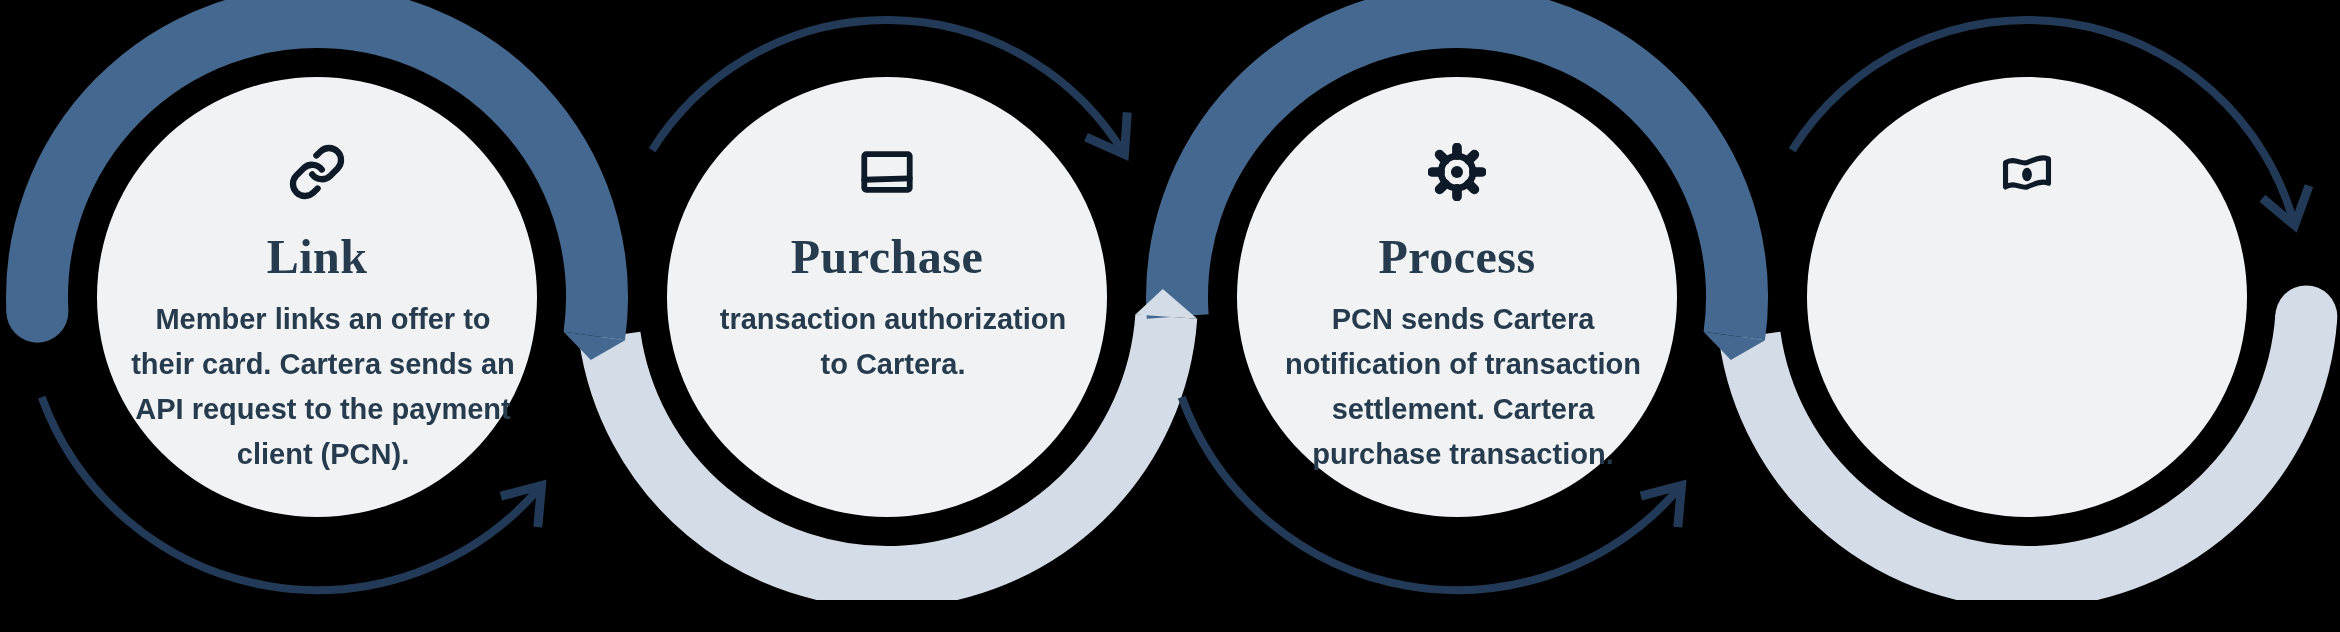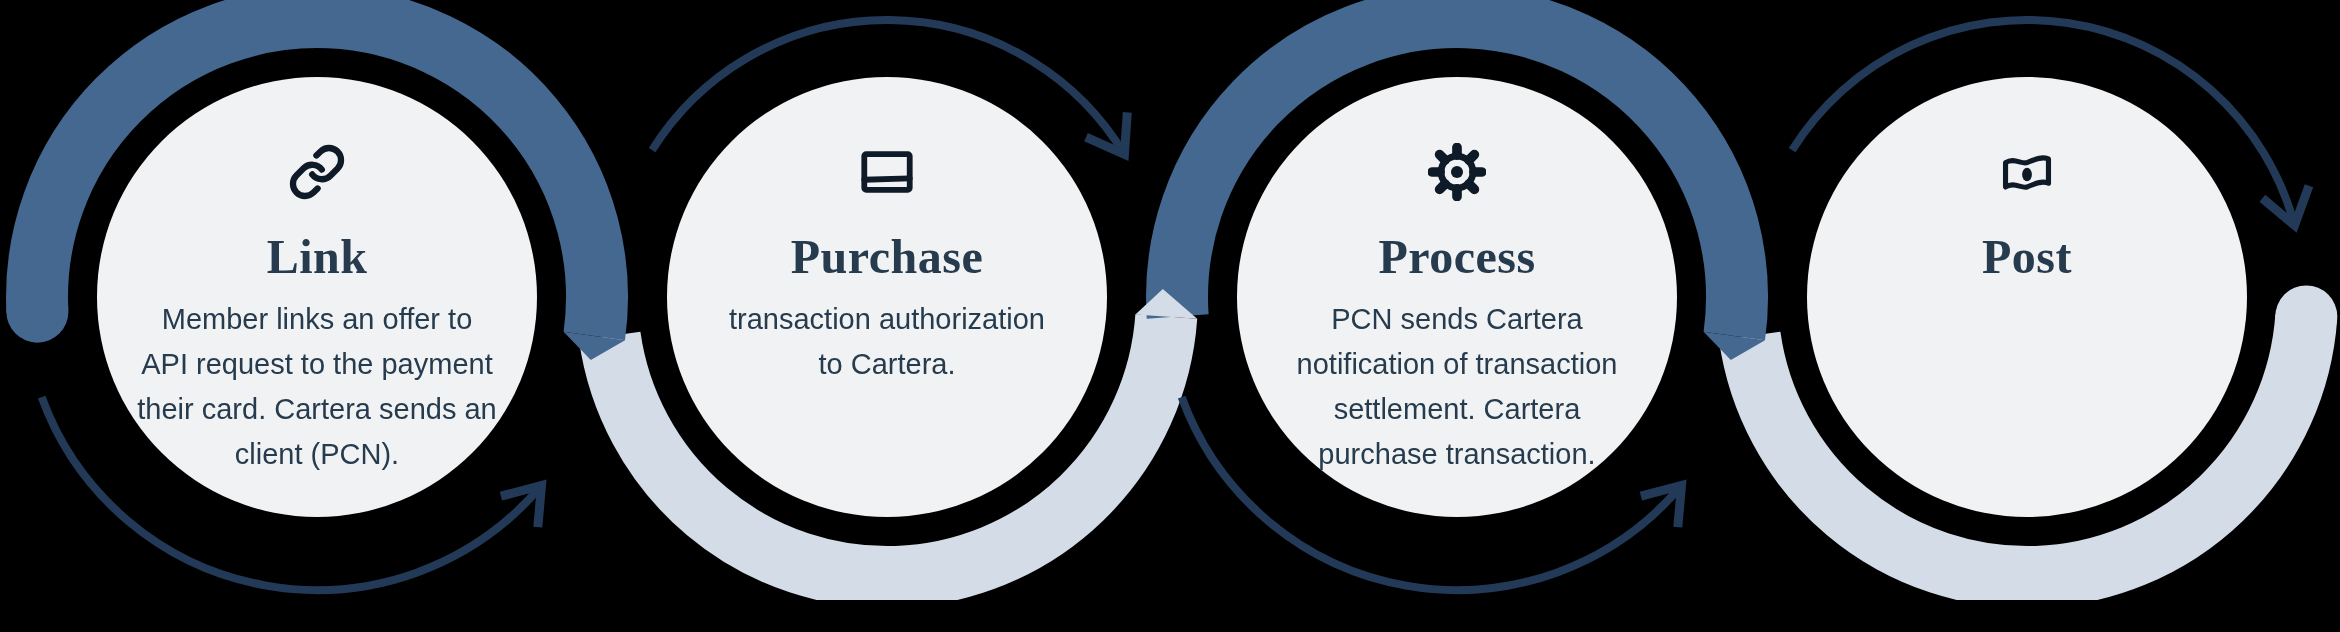--- a/index.html
+++ b/index.html
@@ -19,22 +19,22 @@
   .thin-arc{stroke:var(--arrow);stroke-width:8;fill:none;stroke-linecap:butt;}
   .thin-head{stroke:var(--arrow);stroke-width:9;fill:none;stroke-linecap:butt;stroke-linejoin:miter;}
   .step{position:absolute;top:77px;width:440px;height:440px;border-radius:50%;
         background:var(--circle-fill);}
   .step .icon{position:absolute;top:66px;left:0;width:440px;height:58px;
         display:flex;align-items:center;justify-content:center;}
   .step .icon svg{display:block;}
   .step h2{position:absolute;top:152px;left:0;width:440px;height:56px;margin:0;
         font-family:"Liberation Serif",serif;font-weight:700;font-size:48px;line-height:56px;
         text-align:center;color:var(--text);letter-spacing:0.5px;}
-  .step .desc{position:absolute;top:220px;left:10px;width:420px;text-align:center;
-        font-size:29px;line-height:45px;color:var(--text);}
+  .step .desc{position:absolute;top:220px;left:16px;width:420px;text-align:center;
+        font-size:29px;line-height:45px;color:var(--text);font-weight:bold;}
   .ic{stroke:var(--icon);fill:none;stroke-linecap:round;stroke-linejoin:round;}
 </style>
 </head>
 <body>
 
 <div class="stage">
 
   <svg class="bands" viewBox="0 0 2340 632">
 
     <path class="band-pale" d="M 609.7 336 A 280 280 0 0 0 1166.3 316.5"></path>
@@ -65,22 +65,22 @@
   <div class="step" style="left:97px">
     <div class="icon">
       <svg width="58" height="58" viewBox="0 0 24 24">
         <path class="ic" stroke-width="2.6" d="M10 13a5 5 0 0 0 7.54.54l3-3a5 5 0 0 0-7.07-7.07l-1.72 1.71"></path>
         <path class="ic" stroke-width="2.6" d="M14 11a5 5 0 0 0-7.54-.54l-3 3a5 5 0 0 0 7.07 7.07l1.71-1.71"></path>
       </svg>
     </div>
     <h2>Link</h2>
     <div class="desc">
       <div>Member links an offer to</div>
+      <div>their card. Cartera sends an</div>
       <div>API request to the payment</div>
-      <div>their card. Cartera sends an</div>
       <div>client (PCN).</div>
     </div>
   </div>
 
   <div class="step" style="left:667px">
     <div class="icon">
       <svg width="58" height="58" viewBox="0 0 24 24">
         <rect class="ic" stroke-width="2.4" x="2.6" y="4.6" width="18.8" height="14.8" rx="0.8"></rect>
         <line class="ic" stroke-width="2.4" x1="2.6" y1="15.2" x2="21.4" y2="14.6"></line>
       </svg>
@@ -119,16 +119,15 @@
   </div>
 
   <div class="step" style="left:1807px">
     <div class="icon">
       <svg width="56" height="56" viewBox="0 0 24 24">
         <path class="ic" stroke-width="2.2" d="M2.8 8.0 C6.5 5.6 9.5 8.8 12 8.0 C14.5 7.2 17.5 5.0 21.2 6.4
              L21.2 16.8 C17.5 15.4 14.5 17.6 12 18.4 C9.5 19.2 6.5 16.0 2.8 18.4 Z"></path>
         <ellipse cx="12" cy="13.1" rx="2.1" ry="2.9" fill="#0e1a28" stroke="none"></ellipse>
       </svg>
     </div>
-    <h2>Post</h2>
   </div>
 
 </div>
 
 </body></html>

